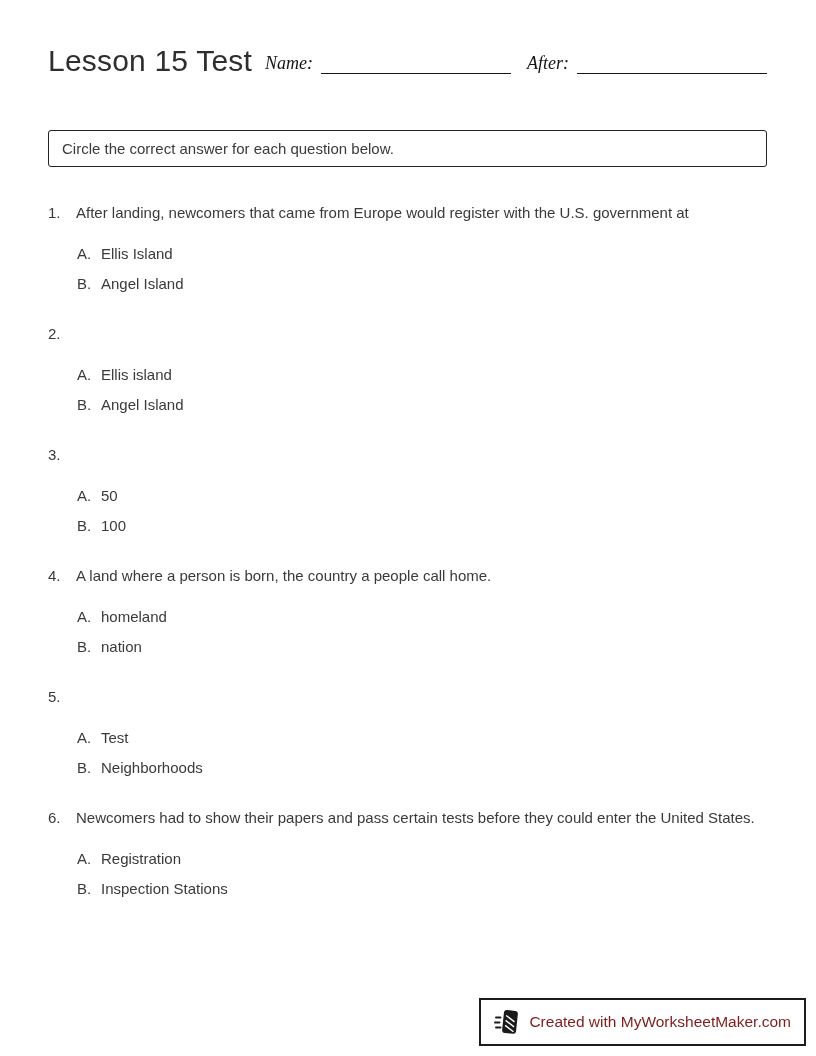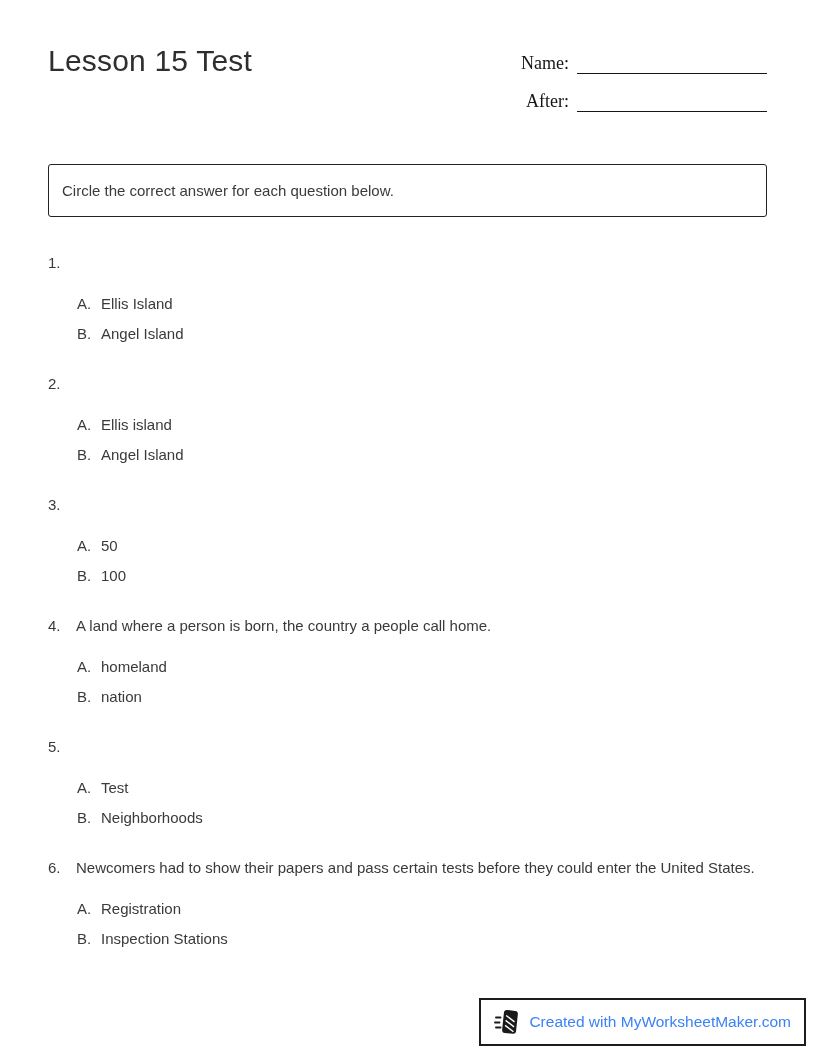--- a/index.html
+++ b/index.html
@@ -10,55 +10,55 @@
     font-family: "Liberation Sans", sans-serif;
     color: #3a3a3a;
   }
   .content { position: absolute; left: 48px; top: 44px; width: 719px; }
 
   .header { display: flex; justify-content: space-between; align-items: flex-start; }
   .title {
     font-size: 30px; font-weight: 400; color: #2e2e2e;
     letter-spacing: 0.2px; 
   }
-  .fields { display: flex; flex-direction: column; gap: 16px; padding-top: 8px; }
+  .fields { display: flex; flex-direction: row; gap: 16px; padding-top: 8px; font-style: italic; }
   .field-row {
     display: flex; align-items: flex-end; gap: 8px;
     justify-content: flex-end;
     font-family: "Liberation Serif", serif;
     font-size: 18px; color: #161616; height: 22px;
   }
   .field-line {
     display: inline-block; width: 190px; height: 20px;
     border-bottom: 1.6px solid #161616;
   }
 
   .instruction-box {
     margin-top: 52px;
     border: 1.5px solid #222222; border-radius: 3px;
-    padding: 17px 13px;
+    padding: 9px 13px;
     font-size: 15px; color: #3a3a3a;
   }
 
   .questions { margin-top: 36px; }
   .question { margin-bottom: 30px; }
   .q-row { display: flex; font-size: 15px; line-height: 20px; }
   .q-num { width: 28px; flex-shrink: 0; }
   .q-text { max-width: 680px; }
   .options { margin-top: 21px; margin-left: 29px; }
   .option { display: flex; font-size: 15px; line-height: 20px; }
   .option + .option { margin-top: 10px; }
   .opt-letter { width: 24px; flex-shrink: 0; }
 
   .footer {
     position: absolute; right: 10px; bottom: 10px;
     display: flex; align-items: center; gap: 9px;
     padding: 8px 13px;
     border: 2px solid #1c1c1c; background: #ffffff;
-    font-size: 15.5px; color: #3b82f6;
+    font-size: 15.5px; color: #7f1d1d;
   }
   .footer svg { display: block; }
 </style>
 </head>
 <body>
 
 <div class="content">
 
   <div class="header">
     <div class="title">Lesson 15 Test</div>
@@ -76,20 +76,21 @@
 
   <div class="instruction-box">
     <span>Circle the correct answer for each question below.</span>
   </div>
 
   <div class="questions">
 
     <div class="question">
       <div class="q-row">
         <span class="q-num">1.</span>
+        <span class="q-text">After landing, newcomers that came from Europe would register with the U.S. government at</span>
       </div>
       <div class="options">
         <div class="option">
           <span class="opt-letter">A.</span>
           <span>Ellis Island</span>
         </div>
         <div class="option">
           <span class="opt-letter">B.</span>
           <span>Angel Island</span>
         </div>

